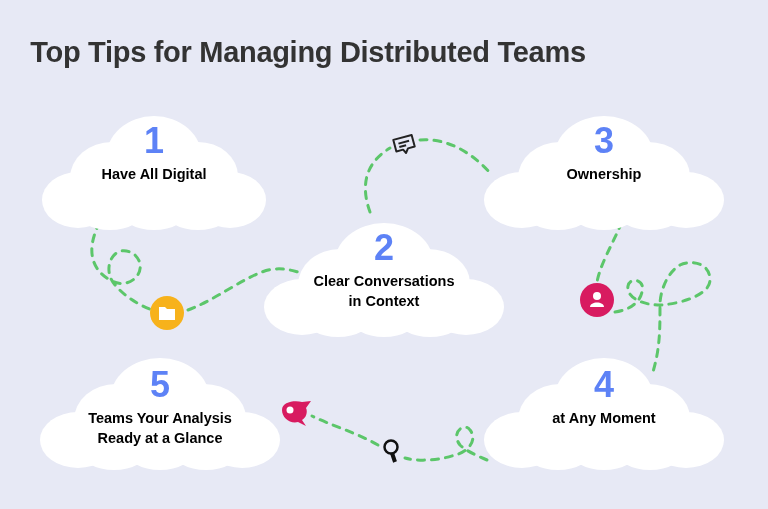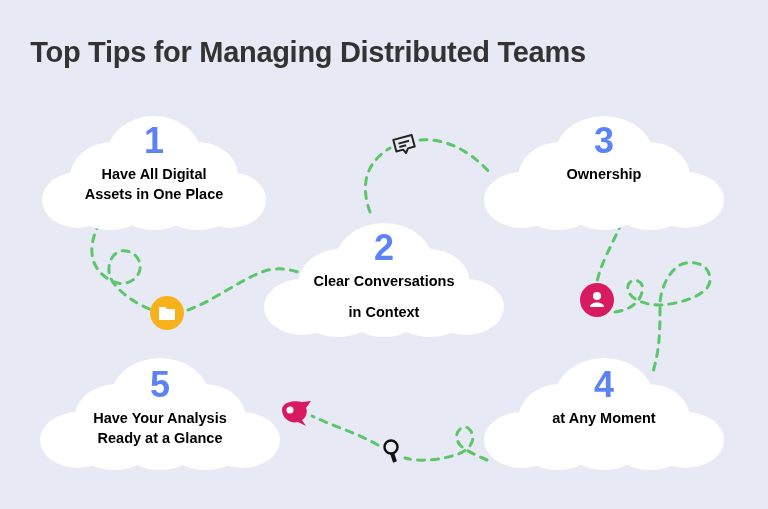--- a/index.html
+++ b/index.html
@@ -62,42 +62,41 @@
       <ellipse cx="190" cy="92" rx="36" ry="28"></ellipse>
       <ellipse cx="70" cy="102" rx="34" ry="20"></ellipse>
       <ellipse cx="114" cy="102" rx="34" ry="20"></ellipse>
       <ellipse cx="158" cy="102" rx="34" ry="20"></ellipse>
       <rect x="38" y="80" width="152" height="34"></rect>
     </g>
   </svg>
   <div class="cloud-text" style="top:14px;">
     <span class="num">1</span>
     <span class="label">Have All Digital</span>
-    <span class="label" style="margin-top:0">Assets in One Place</span>
   </div>
 </div>
 
 <div class="cloud" style="left:262px; top:215px; width:244px; height:125px;">
   <svg width="244" height="125" viewBox="0 0 244 125">
     <g fill="#ffffff">
       <ellipse cx="122" cy="50" rx="50" ry="42"></ellipse>
       <ellipse cx="78" cy="70" rx="42" ry="36"></ellipse>
       <ellipse cx="166" cy="68" rx="42" ry="34"></ellipse>
       <ellipse cx="40" cy="92" rx="38" ry="28"></ellipse>
       <ellipse cx="204" cy="92" rx="38" ry="28"></ellipse>
       <ellipse cx="76" cy="102" rx="34" ry="20"></ellipse>
       <ellipse cx="122" cy="102" rx="34" ry="20"></ellipse>
       <ellipse cx="168" cy="102" rx="34" ry="20"></ellipse>
       <rect x="40" y="80" width="164" height="34"></rect>
     </g>
   </svg>
   <div class="cloud-text" style="top:14px;">
     <span class="num">2</span>
     <span class="label">Clear Conversations</span>
-    <span class="label" style="margin-top:11px">in Context</span>
+    <span class="label" style="margin-top:0">in Context</span>
   </div>
 </div>
 
 <div class="cloud" style="left:482px; top:108px; width:244px; height:125px;">
   <svg width="244" height="125" viewBox="0 0 244 125">
     <g fill="#ffffff">
       <ellipse cx="122" cy="50" rx="50" ry="42"></ellipse>
       <ellipse cx="78" cy="70" rx="42" ry="36"></ellipse>
       <ellipse cx="166" cy="68" rx="42" ry="34"></ellipse>
       <ellipse cx="40" cy="92" rx="38" ry="28"></ellipse>
@@ -143,21 +142,21 @@
       <ellipse cx="38" cy="88" rx="38" ry="28"></ellipse>
       <ellipse cx="202" cy="88" rx="38" ry="28"></ellipse>
       <ellipse cx="74" cy="98" rx="34" ry="20"></ellipse>
       <ellipse cx="120" cy="98" rx="34" ry="20"></ellipse>
       <ellipse cx="166" cy="98" rx="34" ry="20"></ellipse>
       <rect x="38" y="78" width="164" height="32"></rect>
     </g>
   </svg>
   <div class="cloud-text" style="top:14px;">
     <span class="num">5</span>
-    <span class="label">Have Your Analysis</span>
+    <span class="label">Teams Your Analysis</span>
     <span class="label" style="margin-top:0">Ready at a Glance</span>
   </div>
 </div>
 
 <svg class="icon" style="left:392px; top:133px;" width="26" height="24" viewBox="0 0 26 24">
   <g transform="rotate(-15 13 12)" fill="none" stroke="#222" stroke-width="2" stroke-linejoin="round">
     <path d="M3 4 H22 V16 H15 L12 20 L10 16 H3 Z"></path>
     <line x1="7" y1="9" x2="18" y2="9"></line>
     <line x1="7" y1="12.5" x2="14" y2="12.5"></line>
   </g>

